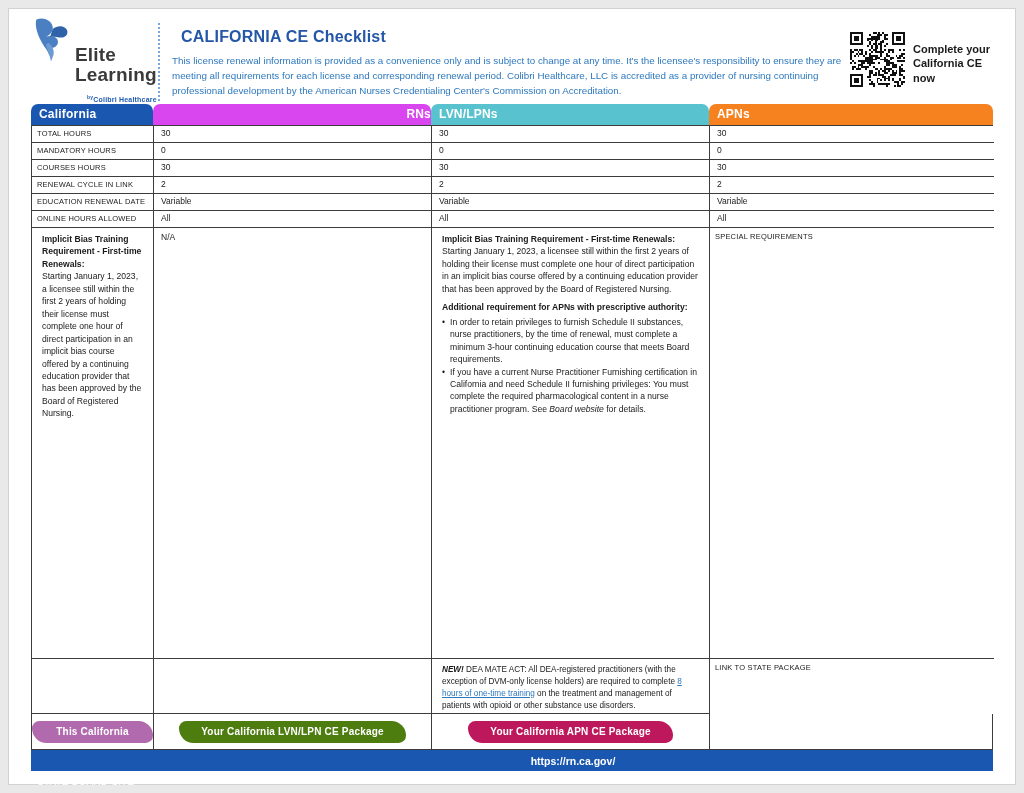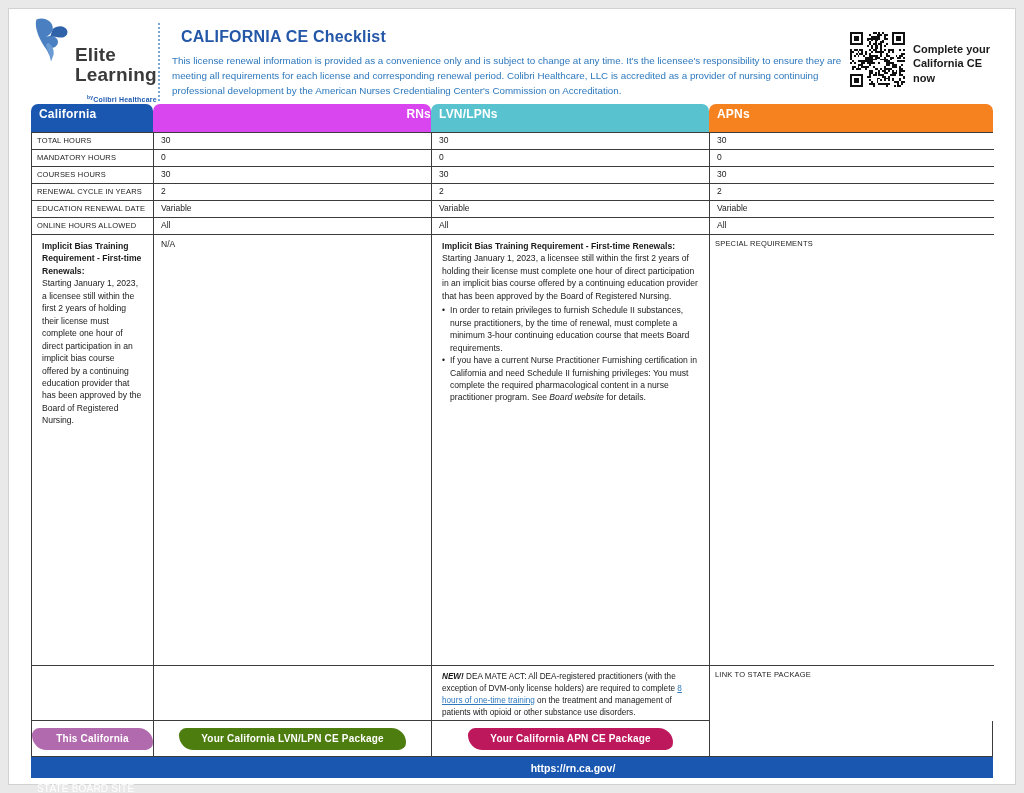--- a/index.html
+++ b/index.html
@@ -14,21 +14,21 @@
   .logo-tag sup { font-size:5px; }
   .dotted-sep { position:absolute; left:149px; top:14px; height:78px; width:0; border-left:2px dotted #7aa6d8; }
   .doc-title { position:absolute; left:172px; top:19px; font-size:16px; font-weight:bold; color:#2457a7; letter-spacing:.2px; }
   .doc-desc { position:absolute; left:163px; top:44px; width:678px; font-size:9.8px; line-height:1.55; color:#2e78bd; }
   .qr { position:absolute; left:841px; top:23px; width:55px; height:55px; }
   .qr svg { width:100%; height:100%; shape-rendering:crispEdges; }
   .qr-label { position:absolute; left:904px; top:33px; width:92px; font-size:11px; font-weight:bold; color:#1a1a1a; line-height:1.3; }
 
   
   .tblwrap { position:absolute; left:22px; top:95px; width:962px; }
-  .thead { display:grid; grid-template-columns:122px 278px 278px 284px; height:28px; }
+  .thead { display:grid; grid-template-columns:122px 278px 278px 284px; height:21px; }
   .th { color:#fff; font-weight:bold; font-size:12px; line-height:21px; padding-left:8px; border-radius:7px 7px 0 0; letter-spacing:.2px; }
   .th.cal { background:#1a57b0; }
   .th.rn  { background:#d946ef;text-align:right; }
   .th.lvn { background:#58c3cf; }
   .th.apn { background:#f5821f; }
 
   .tb { display:grid; grid-template-columns:122px 278px 278px 284px;
         grid-template-rows:17px 17px 17px 17px 17px 17px 431px 55px 35px;
         border:1px solid #3c3c3c; }
   .tb > div { border-right:1px solid #3c3c3c; border-bottom:1px solid #3c3c3c; overflow:hidden; background:#fff; }
@@ -388,21 +388,21 @@
         <div class="lbl">MANDATORY HOURS</div>
         <div class="val">0</div>
         <div class="val">0</div>
         <div class="val">0</div>
 
         <div class="lbl">COURSES HOURS</div>
         <div class="val">30</div>
         <div class="val">30</div>
         <div class="val">30</div>
 
-        <div class="lbl">RENEWAL CYCLE IN YEARS</div>
+        <div class="lbl">RENEWAL CYCLE IN LINK</div>
         <div class="val">2</div>
         <div class="val">2</div>
         <div class="val">2</div>
 
         <div class="lbl">EDUCATION RENEWAL DATE</div>
         <div class="val">Variable</div>
         <div class="val">Variable</div>
         <div class="val">Variable</div>
 
         <div class="lbl">ONLINE HOURS ALLOWED</div>
@@ -411,20 +411,21 @@
         <div class="val">All</div>
 
         <div class="rich">
           <div class="mc-head">Implicit Bias Training Requirement - First-time Renewals:</div>
           <div>Starting January 1, 2023, a licensee still within the first 2 years of holding their license must complete one hour of direct participation in an implicit bias course offered by a continuing education provider that has been approved by the Board of Registered Nursing.</div>
         </div>
         <div class="val top">N/A</div>
         <div class="rich">
           <div class="mc-head">Implicit Bias Training Requirement - First-time Renewals:</div>
           <div>Starting January 1, 2023, a licensee still within the first 2 years of holding their license must complete one hour of direct participation in an implicit bias course offered by a continuing education provider that has been approved by the Board of Registered Nursing.</div>
+          <div class="mc-sub">Additional requirement for APNs with prescriptive authority:</div>
           <div class="bullets">
             <div class="bullet">In order to retain privileges to furnish Schedule II substances, nurse practitioners, by the time of renewal, must complete a minimum 3-hour continuing education course that meets Board requirements.</div>
             <div class="bullet"><span>If you have a current Nurse Practitioner Furnishing certification in California and need Schedule II furnishing privileges: You must complete the required pharmacological content in a nurse practitioner program. See </span><span class="italic">Board website</span><span> for details.</span></div>
           </div>
         </div>
 
         <div class="lbl top">SPECIAL REQUIREMENTS</div>
         <div></div>
         <div></div>
         <div class="rich sr">

